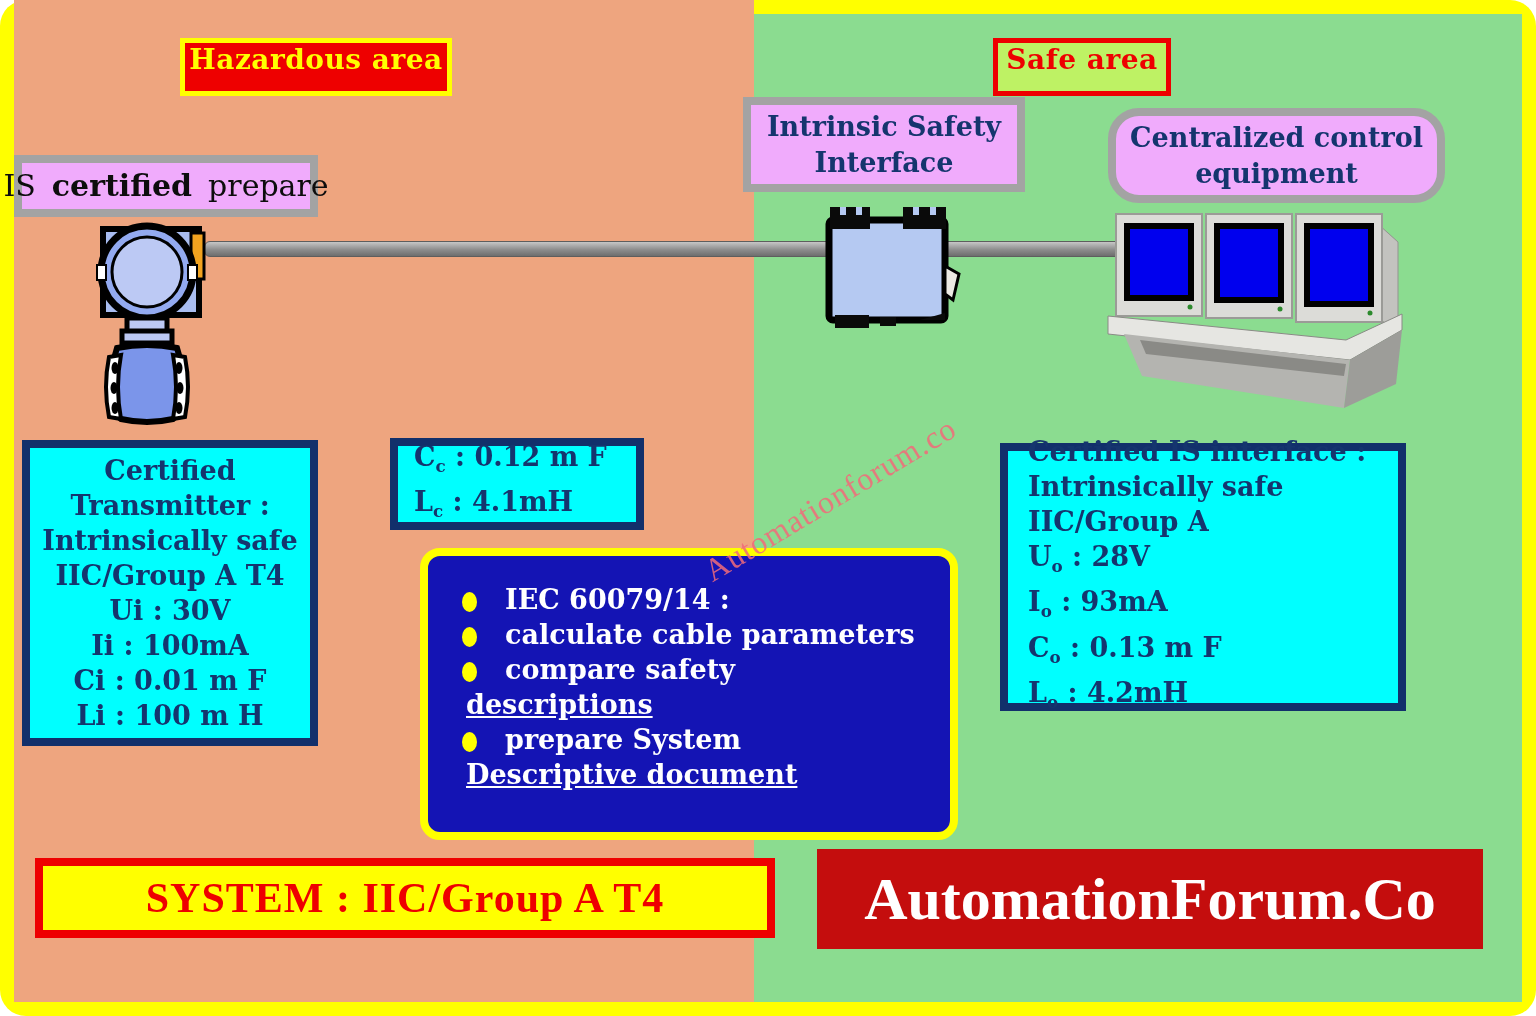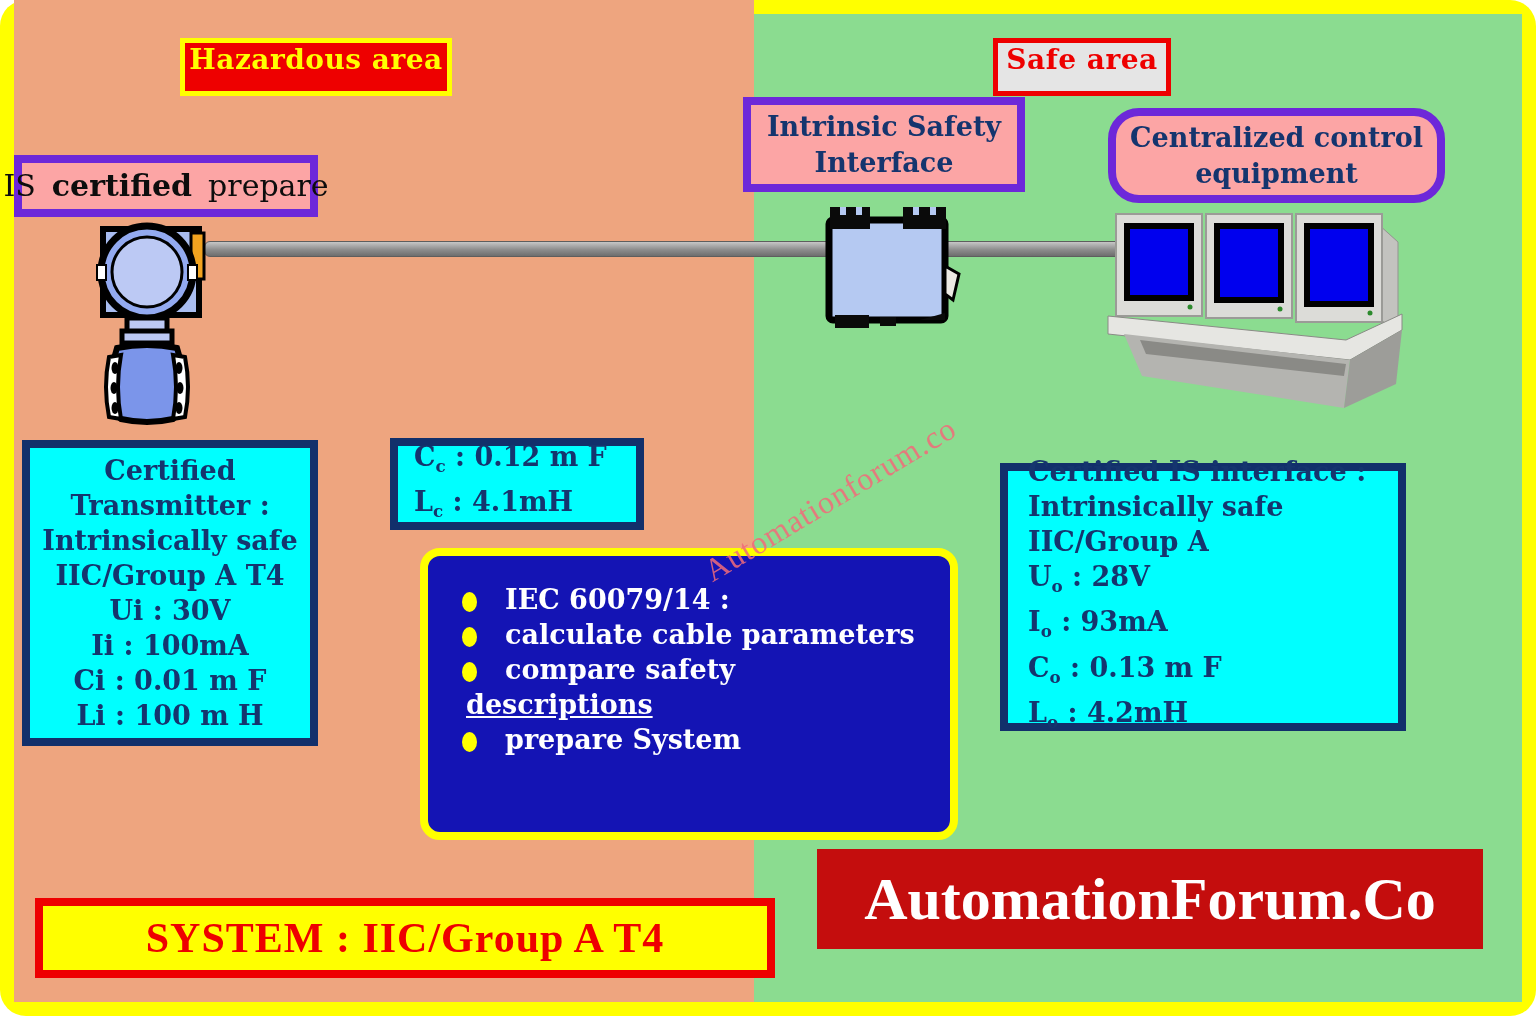--- a/index.html
+++ b/index.html
@@ -18,25 +18,25 @@
   .hdr-box{
     position:absolute;display:flex;justify-content:center;
     font-weight:bold;font-size:28px;letter-spacing:.5px;
   }
   .hazard-label{
     left:180px;top:38px;width:262px;height:48px;
     background:#ee0000;border:5px solid #ffff00;color:#ffff00;
   }
   .safe-label{
     left:993px;top:38px;width:168px;height:48px;
-    background:#e5e5e5;border:5px solid #ee0000;color:#ee0000;
+    background:#bef264;border:5px solid #ee0000;color:#ee0000;
   }
 
   .cyan-label{
-    position:absolute;background:#fca5a5;border:8px solid #6d28d9;
+    position:absolute;background:#f0abfc;border:8px solid #a3a3a3;
     display:flex;flex-direction:column;align-items:center;justify-content:center;
     color:#15356e;font-weight:bold;font-size:27px;line-height:36px;text-align:center;
     z-index:4;
   }
   .iscert{
     left:14px;top:155px;width:288px;height:46px;
     color:#0d0d0d;font-weight:normal;font-size:30px;flex-direction:row;gap:16px;
   }
   .iscert b{font-weight:bold;}
   .intrinsic{left:743px;top:97px;width:266px;height:79px;}
@@ -51,41 +51,41 @@
 
   .info-box{
     position:absolute;background:#00ffff;border:8px solid #12306b;
     color:#15356e;font-weight:bold;font-size:27px;line-height:35px;z-index:4;
   }
   .t-box{left:22px;top:440px;width:280px;height:290px;text-align:center;
     display:flex;flex-direction:column;justify-content:center;}
   .c-box{left:390px;top:438px;width:222px;height:76px;
     display:flex;flex-direction:column;justify-content:center;padding-left:16px;}
   .i-box{left:1000px;top:443px;width:370px;height:252px;
-    display:flex;flex-direction:column;justify-content:center;padding-left:20px;margin-top:20px;}
+    display:flex;flex-direction:column;justify-content:center;padding-left:20px;}
   .info-box sub{font-size:0.62em;font-weight:bold;}
 
   .iec-panel{
     position:absolute;left:420px;top:548px;width:500px;height:250px;
     background:#1414b4;border:8px solid #ffff00;border-radius:20px;
     color:#ffffff;font-weight:bold;font-size:27px;line-height:35px;
     padding:26px 0 0 22px;z-index:4;box-sizing:content-box;
   }
   .iec-panel .bullet{
     display:inline-block;width:15px;height:20px;border-radius:50%;
     background:#ffff00;margin:0 28px 0 12px;vertical-align:-3px;
   }
   .iec-cont{margin-left:16px;text-decoration:underline;}
 
   .system-banner{
     position:absolute;left:35px;top:858px;width:724px;height:64px;
     background:#ffff00;border:8px solid #ee0000;
     display:flex;align-items:center;justify-content:center;
     color:#ee0000;font-weight:bold;font-size:42px;z-index:4;
-    font-family:"Liberation Serif", serif;letter-spacing:1px;margin-top:40px;
+    font-family:"Liberation Serif", serif;letter-spacing:1px;
   }
   .brand-banner{
     position:absolute;left:817px;top:849px;width:666px;height:100px;
     background:#c40d0d;display:flex;align-items:center;justify-content:center;
     color:#ffffff;font-weight:bold;font-size:60px;z-index:4;
     font-family:"Liberation Serif", serif;
   }
   .watermark{
     position:absolute;left:610px;top:392px;width:440px;height:214px;
     display:flex;align-items:center;justify-content:center;
@@ -210,20 +210,21 @@
   <div>
     <span class="bullet"></span><span>calculate cable parameters</span>
   </div>
   <div>
     <span class="bullet"></span><span>compare safety</span>
   </div>
   <div class="iec-cont">descriptions</div>
   <div>
     <span class="bullet"></span><span>prepare System</span>
   </div>
+  <div class="iec-cont">Descriptive document</div>
 </div>
 
 <div class="info-box i-box">
   <div>Certified IS interface :</div>
   <div>Intrinsically safe</div>
   <div>IIC/Group A</div>
   <div>
     <span>U</span><sub>o</sub><span> : 28V</span>
   </div>
   <div>

